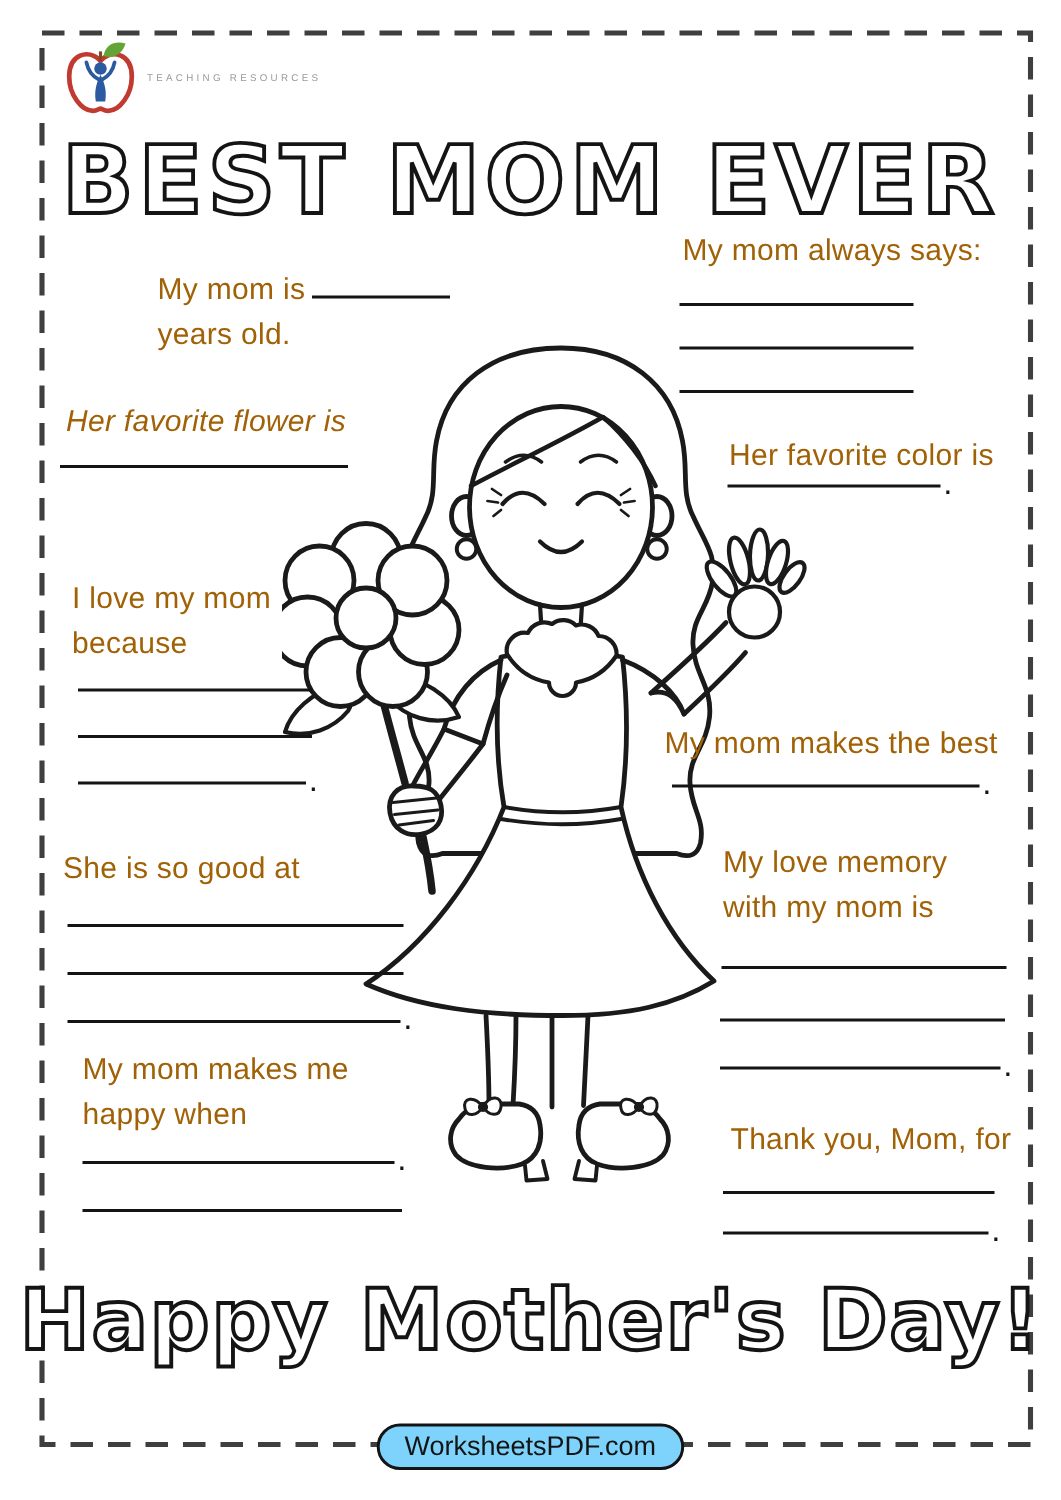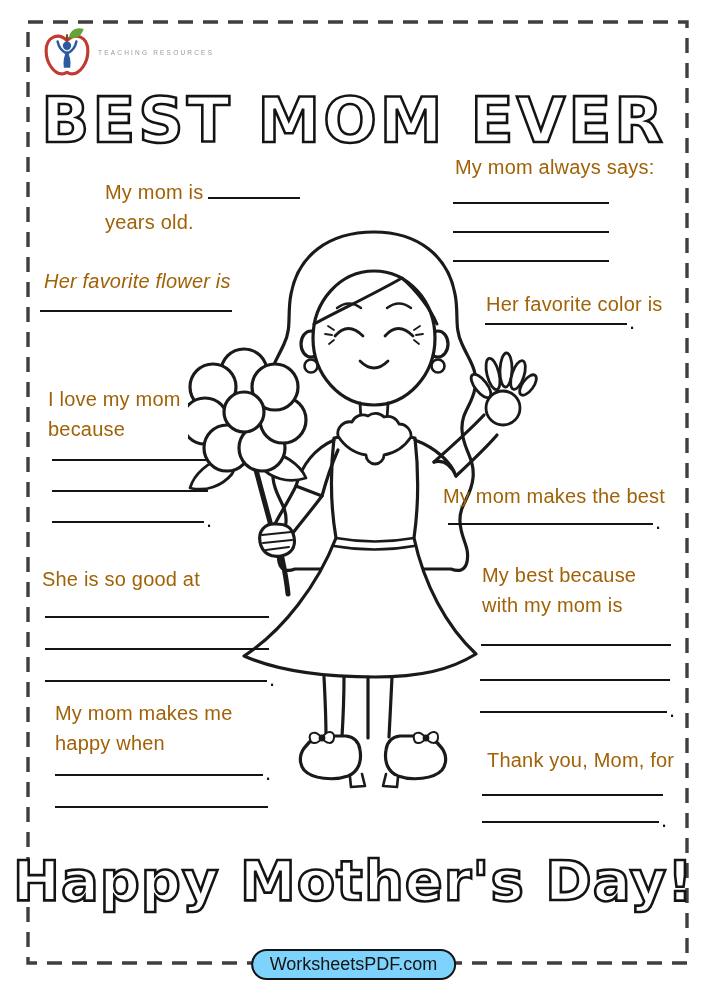--- a/index.html
+++ b/index.html
@@ -134,21 +134,21 @@
     <span class="dot">.</span>
   </div>
 
 <div class="abs prompt" style="left:443px;top:481px;">My mom makes the best</div>
 <div class="abs lrow" style="left:448px;top:509px;width:213px;height:16px;">
     <div class="bline"></div>
     <span class="dot">.</span>
   </div>
 
 <div class="abs prompt" style="left:482px;top:560px;">
-  <span>My best because</span><br>
+  <span>My love memory</span><br>
   <span>with my mom is</span>
 </div>
 <div class="abs lrow" style="left:481px;top:630px;width:190px;height:16px;">
     <div class="bline"></div>
   </div>
 <div class="abs lrow" style="left:480px;top:665px;width:190px;height:16px;">
     <div class="bline"></div>
   </div>
 <div class="abs lrow" style="left:480px;top:697px;width:195px;height:16px;">
     <div class="bline"></div>

